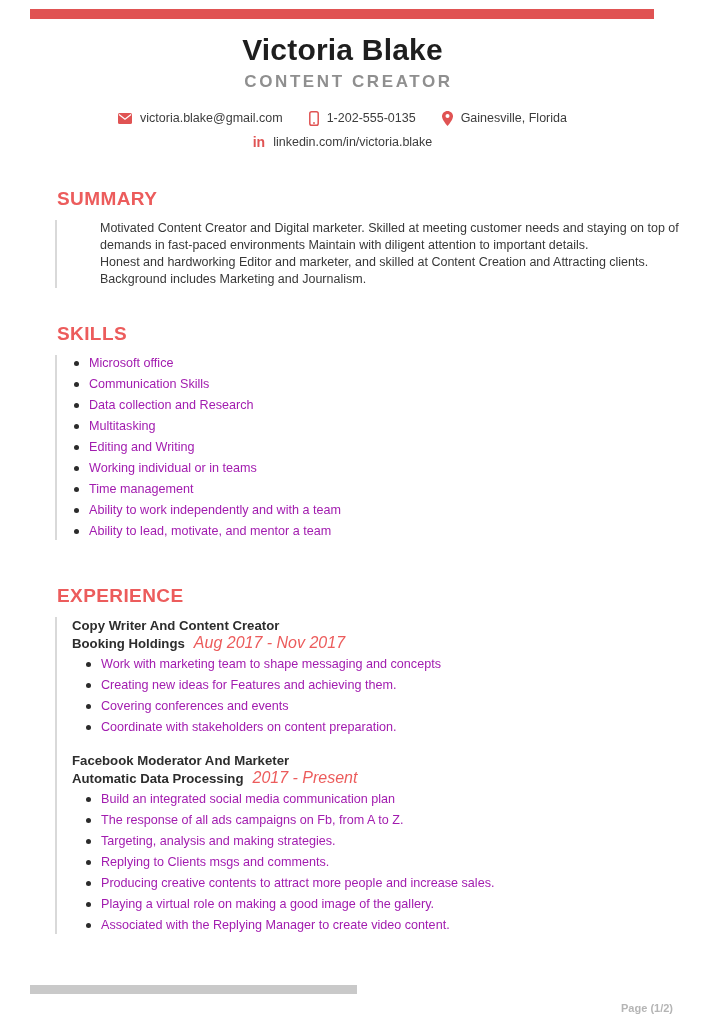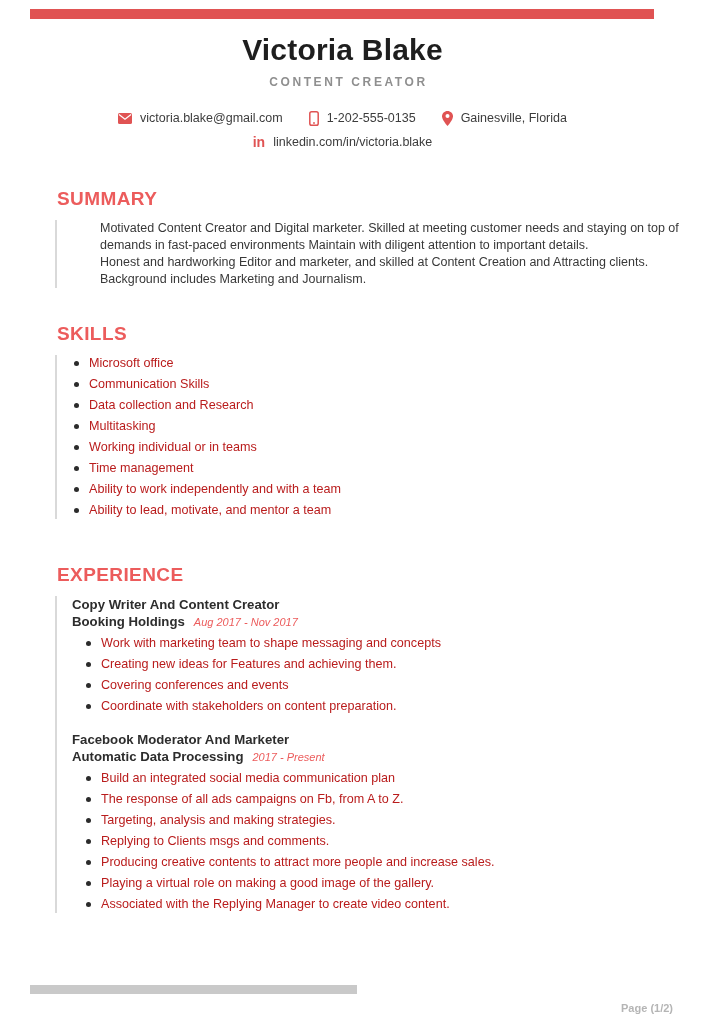--- a/index.html
+++ b/index.html
@@ -23,21 +23,21 @@
   .top-bar{
     position:absolute;top:9px;left:30px;right:31px;height:10px;
     background:var(--accent);
   }
   .header{text-align:center;padding-top:31px;}
   .name{
     font-size:30px;line-height:38px;font-weight:700;color:#1e1e1e;
     letter-spacing:0.2px;
   }
   .subtitle{
-    margin-top:5px;font-size:12px;line-height:16px;color:var(--muted);
+    margin-top:5px;font-size:17px;line-height:16px;color:var(--muted);
     letter-spacing:2.6px;font-weight:700;padding-left:12px;
   }
   .contact-row{
     margin-top:20px;display:flex;justify-content:center;align-items:center;
     gap:26px;font-size:12.5px;line-height:16px;color:#3c3c3c;
   }
   .contact-row.second{margin-top:8px;gap:0;}
   .contact-item{display:flex;align-items:center;gap:8px;}
   .in-glyph{
     font-weight:700;font-size:14px;color:var(--accent);
@@ -55,33 +55,33 @@
     margin-top:9px;margin-left:25px;
     border-left:2px solid var(--rail);
     padding-left:15px;
   }
   .para-line{
     font-size:12.5px;line-height:17px;color:#383838;white-space:nowrap;margin-left:28px;
   }
   ul.bullets{list-style:none;margin:0;padding:0;}
   ul.bullets li{
     position:relative;padding-left:17px;margin-bottom:4px;
-    font-size:12.6px;line-height:17px;color:#b91c1c;white-space:nowrap;
+    font-size:12.6px;line-height:17px;color:#a21caf;white-space:nowrap;
   }
   ul.bullets li::before{
     content:"";position:absolute;left:2px;top:6px;width:5px;height:5px;
     border-radius:50%;background:#2b2b2b;
   }
   .job{margin-bottom:16px;}
   .job:last-child{margin-bottom:0;}
   .job-title{font-size:13.2px;line-height:17px;font-weight:700;color:#2d2d2d;}
   .job-sub{font-size:13.2px;line-height:17px;font-weight:700;color:#2d2d2d;}
   .job-dates{
     font-weight:400;font-style:italic;color:var(--heading);
-    font-size:11px;margin-left:9px;
+    font-size:16px;margin-left:9px;
   }
   .job ul.bullets{margin-top:4px;margin-left:12px;}
   .continuation-bar{
     position:absolute;left:30px;top:985px;width:327px;height:9px;
     background:var(--continuation-bar);
   }
   .page-number{
     position:absolute;right:12px;top:1001px;
     font-size:11px;line-height:14px;color:var(--page-label);font-weight:bold;
   }
@@ -146,20 +146,21 @@
       <div class="para-line">Background includes Marketing and Journalism.</div>
     </div>
 
     <h2 class="section-heading skills">SKILLS</h2>
     <div class="rail">
       <ul class="bullets">
         <li>Microsoft office</li>
         <li>Communication Skills</li>
         <li>Data collection and Research</li>
         <li>Multitasking</li>
+        <li>Editing and Writing</li>
         <li>Working individual or in teams</li>
         <li>Time management</li>
         <li>Ability to work independently and with a team</li>
         <li>Ability to lead, motivate, and mentor a team</li>
       </ul>
     </div>
 
     <h2 class="section-heading experience">EXPERIENCE</h2>
     <div class="rail">
 

